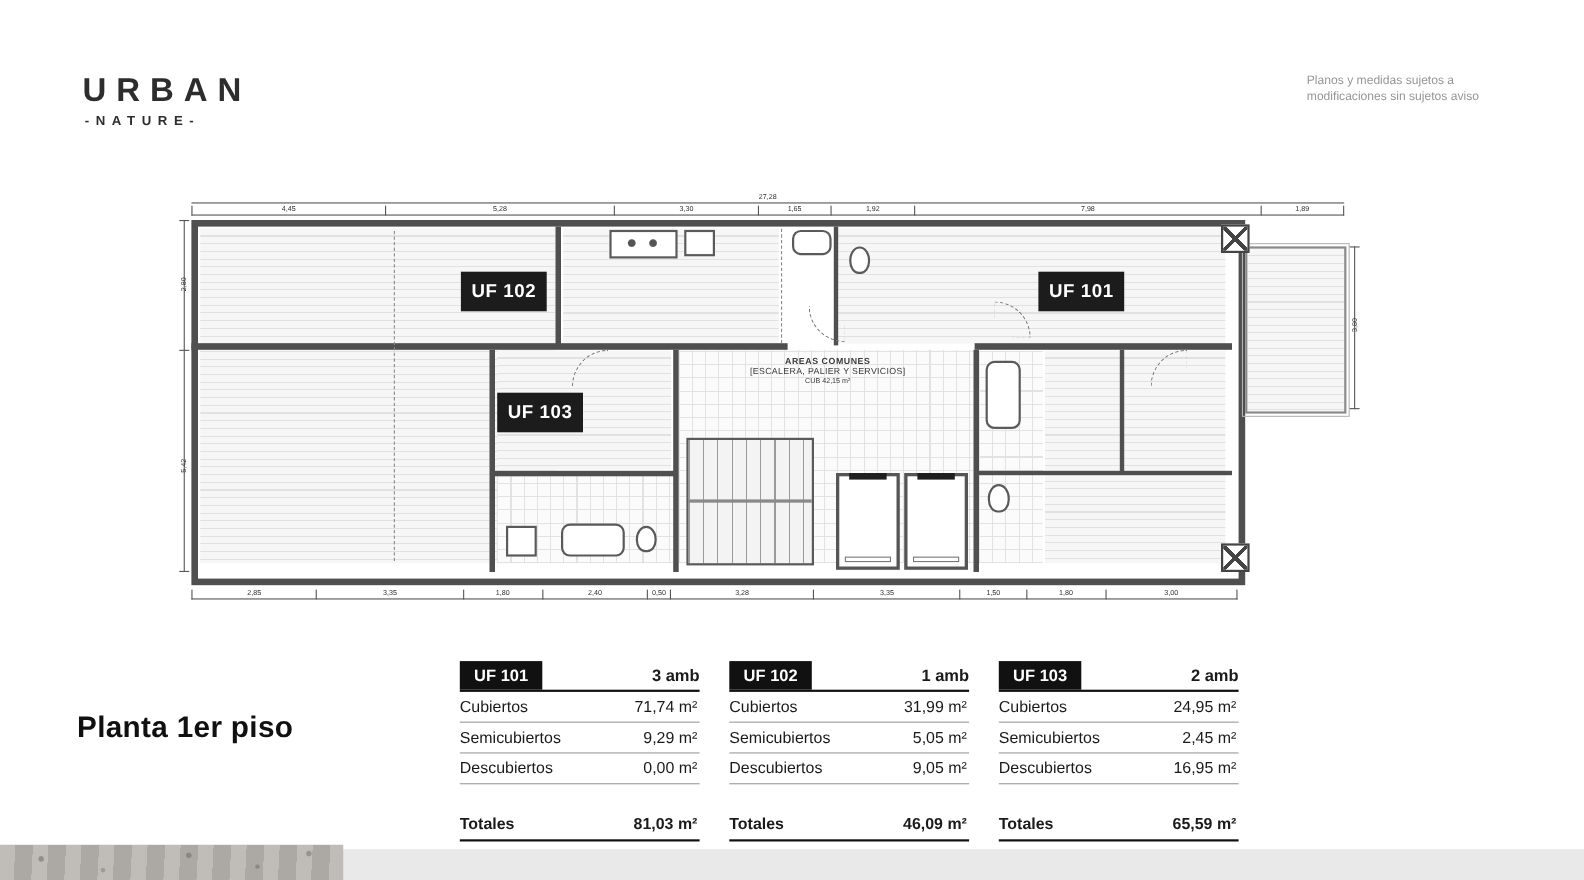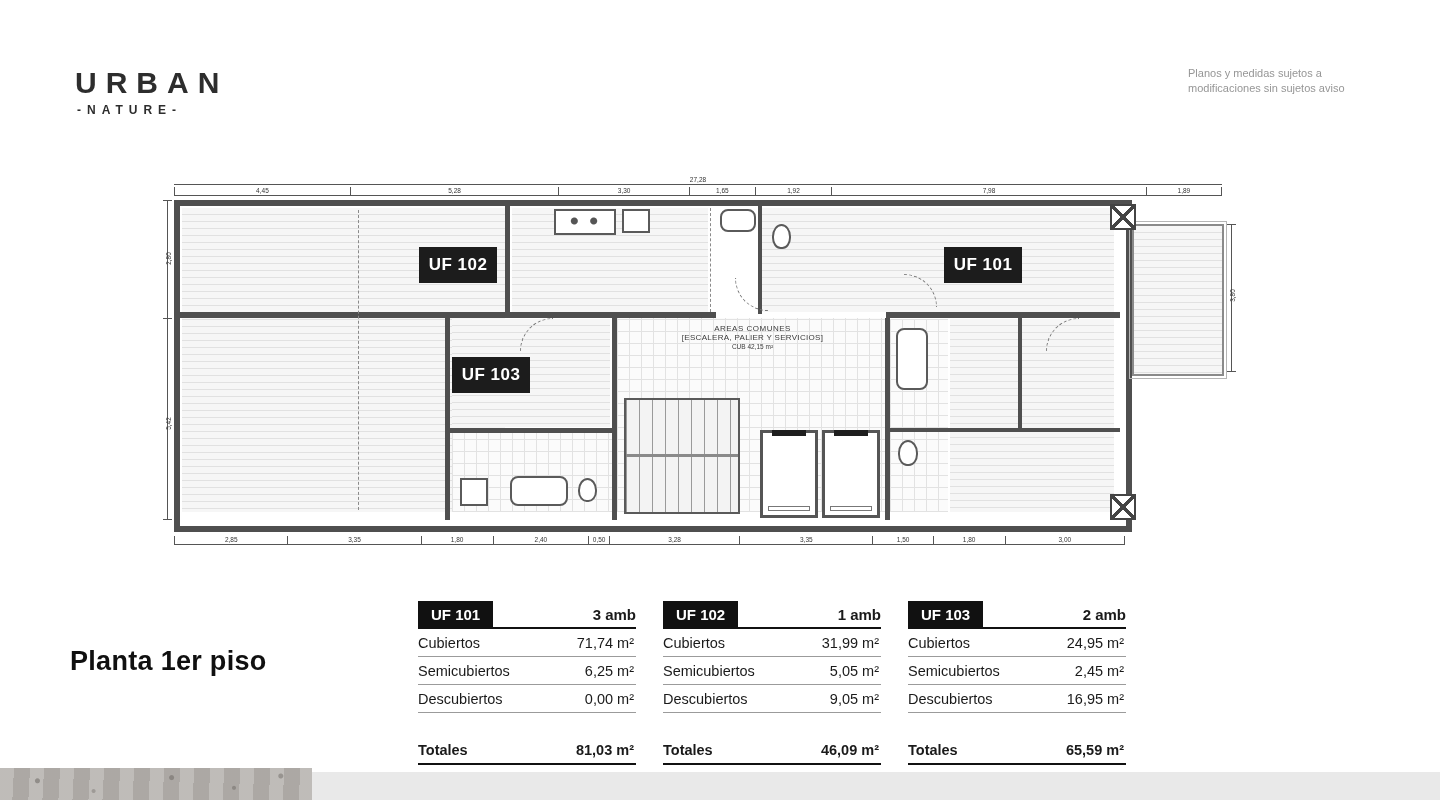--- a/index.html
+++ b/index.html
@@ -14,21 +14,21 @@
   .disclaimer{position:absolute;left:1188px;top:66px;width:230px;font-size:11px;line-height:1.4;color:#969696;}
   
   .plan{position:absolute;left:160px;top:178px;width:1080px;height:392px;}
   .outer{position:absolute;left:14px;top:22px;width:946px;height:320px;border:6px solid #4f4f4f;background:#fff;}
   .wall{position:absolute;background:#4f4f4f;}
   .deck{background:repeating-linear-gradient(180deg,#f6f6f6 0px,#f6f6f6 6px,#e1e1e1 6px,#e1e1e1 7px);}
   .tile{background-image:repeating-linear-gradient(90deg,#e2e2e2 0 1px,transparent 1px 12px),repeating-linear-gradient(0deg,#e2e2e2 0 1px,transparent 1px 12px);background-color:#fbfbfb;}
   .zone{position:absolute;}
   .unit-label{position:absolute;width:78px;height:36px;background:#1c1c1c;color:#fff;font-size:17px;font-weight:700;display:flex;align-items:center;justify-content:center;letter-spacing:.5px;}
   .common-text{position:absolute;text-align:center;color:#3a3a3a;}
-  .common-text .l1{font-size:8px;letter-spacing:.5px;}
+  .common-text .l1{font-size:8px;letter-spacing:.5px;font-weight:bold;}
   .common-text .l2{font-size:8px;letter-spacing:.3px;}
   .common-text .l3{font-size:6.5px;margin-top:1px;}
   .stairs{position:absolute;border:2px solid #5a5a5a;background:repeating-linear-gradient(90deg,#9a9a9a 0 1px,transparent 1px 13px),#f3f3f3;}
   .stairs-landing{position:absolute;left:0;right:0;top:48%;height:3px;background:#8a8a8a;}
   .lift{position:absolute;border:3px solid #555;background:#fff;}
   .lift-door{position:absolute;left:18%;right:18%;top:-3px;height:6px;background:#1e1e1e;}
   .lift-rail{position:absolute;left:10%;right:10%;bottom:4px;height:3px;border:1px solid #777;}
   .fixture{position:absolute;border:2px solid #5a5a5a;background:#fff;}
   .round{border-radius:8px;}
   .toilet{border-radius:50% 50% 45% 45%;}
@@ -234,21 +234,21 @@
   <div class="t-head">
     <div class="t-unit">UF 101</div>
     <div class="t-amb">3 amb</div>
   </div>
   <div class="t-row">
       <span>Cubiertos</span>
       <span>71,74 m²</span>
     </div>
   <div class="t-row">
       <span>Semicubiertos</span>
-      <span>6,25 m²</span>
+      <span>9,29 m²</span>
     </div>
   <div class="t-row">
       <span>Descubiertos</span>
       <span>0,00 m²</span>
     </div>
   <div class="t-row total">
       <span>Totales</span>
       <span>81,03 m²</span>
     </div>
 </div>

